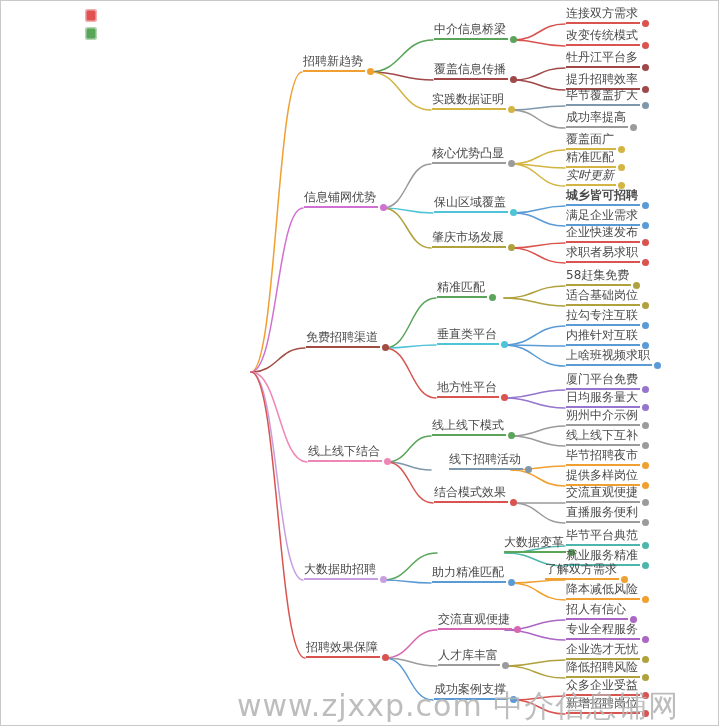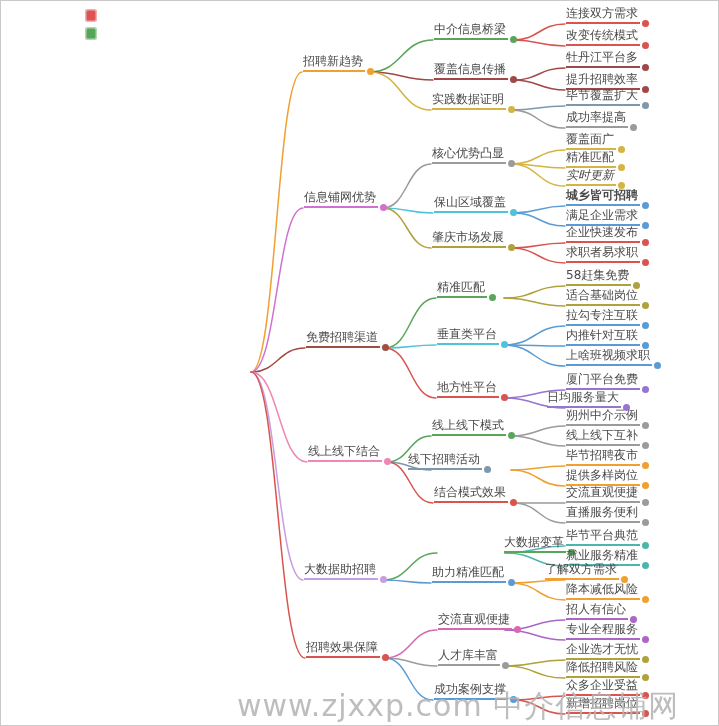--- a/index.html
+++ b/index.html
@@ -120,26 +120,26 @@
       <div class="mm-node" style="left: 305px; top: 329px; border-bottom-color: rgb(161, 77, 66);"><span>免费招聘渠道</span><span class="mm-dot" style="background: rgb(161, 77, 66);"></span></div>
       <div class="mm-node" style="left: 436px; top: 279px; border-bottom-color: rgb(90, 165, 90);"><span>精准匹配</span><span class="mm-dot" style="background: rgb(90, 165, 90);"></span></div>
       <div class="mm-node" style="left: 565px; top: 267px; border-bottom-color: rgb(176, 161, 60);"><span>58赶集免费</span><span class="mm-dot" style="background: rgb(176, 161, 60);"></span></div>
       <div class="mm-node" style="left: 565px; top: 287px; border-bottom-color: rgb(176, 161, 60);"><span>适合基础岗位</span><span class="mm-dot" style="background: rgb(176, 161, 60);"></span></div>
       <div class="mm-node" style="left: 436px; top: 326px; border-bottom-color: rgb(79, 195, 215);"><span>垂直类平台</span><span class="mm-dot" style="background: rgb(79, 195, 215);"></span></div>
       <div class="mm-node" style="left: 565px; top: 307px; border-bottom-color: rgb(91, 155, 213);"><span>拉勾专注互联</span><span class="mm-dot" style="background: rgb(91, 155, 213);"></span></div>
       <div class="mm-node" style="left: 565px; top: 327px; border-bottom-color: rgb(91, 155, 213);"><span>内推针对互联</span><span class="mm-dot" style="background: rgb(91, 155, 213);"></span></div>
       <div class="mm-node" style="left: 565px; top: 347px; border-bottom-color: rgb(91, 155, 213);"><span>上啥班视频求职</span><span class="mm-dot" style="background: rgb(91, 155, 213);"></span></div>
       <div class="mm-node" style="left: 436px; top: 379px; border-bottom-color: rgb(217, 83, 79);"><span>地方性平台</span><span class="mm-dot" style="background: rgb(217, 83, 79);"></span></div>
       <div class="mm-node" style="left: 565px; top: 371px; border-bottom-color: rgb(149, 117, 205);"><span>厦门平台免费</span><span class="mm-dot" style="background: rgb(149, 117, 205);"></span></div>
-      <div class="mm-node" style="left: 546px; top: 389px; border-bottom-color: rgb(149, 117, 205);"><span>日均服务量大</span><span class="mm-dot" style="background: rgb(149, 117, 205);"></span></div>
+      <div class="mm-node" style="left: 565px; top: 389px; border-bottom-color: rgb(149, 117, 205);"><span>日均服务量大</span><span class="mm-dot" style="background: rgb(149, 117, 205);"></span></div>
       <div class="mm-node" style="left: 307px; top: 443px; border-bottom-color: rgb(239, 135, 181);"><span>线上线下结合</span><span class="mm-dot" style="background: rgb(239, 135, 181);"></span></div>
       <div class="mm-node" style="left: 431px; top: 417px; border-bottom-color: rgb(90, 165, 90);"><span>线上线下模式</span><span class="mm-dot" style="background: rgb(90, 165, 90);"></span></div>
       <div class="mm-node" style="left: 565px; top: 407px; border-bottom-color: rgb(155, 155, 155);"><span>朔州中介示例</span><span class="mm-dot" style="background: rgb(155, 155, 155);"></span></div>
       <div class="mm-node" style="left: 565px; top: 427px; border-bottom-color: rgb(155, 155, 155);"><span>线上线下互补</span><span class="mm-dot" style="background: rgb(155, 155, 155);"></span></div>
-      <div class="mm-node" style="left: 407px; top: 451px; border-bottom-color: rgb(126, 151, 171);"><span>线下招聘活动</span><span class="mm-dot" style="background: rgb(126, 151, 171);"></span></div>
+      <div class="mm-node" style="left: 448px; top: 451px; border-bottom-color: rgb(126, 151, 171);"><span>线下招聘活动</span><span class="mm-dot" style="background: rgb(126, 151, 171);"></span></div>
       <div class="mm-node" style="left: 565px; top: 447px; border-bottom-color: rgb(240, 160, 48);"><span>毕节招聘夜市</span><span class="mm-dot" style="background: rgb(240, 160, 48);"></span></div>
       <div class="mm-node" style="left: 565px; top: 467px; border-bottom-color: rgb(240, 160, 48);"><span>提供多样岗位</span><span class="mm-dot" style="background: rgb(240, 160, 48);"></span></div>
       <div class="mm-node" style="left: 433px; top: 484px; border-bottom-color: rgb(217, 83, 79);"><span>结合模式效果</span><span class="mm-dot" style="background: rgb(217, 83, 79);"></span></div>
       <div class="mm-node" style="left: 565px; top: 484px; border-bottom-color: rgb(155, 155, 155);"><span>交流直观便捷</span><span class="mm-dot" style="background: rgb(155, 155, 155);"></span></div>
       <div class="mm-node" style="left: 565px; top: 504px; border-bottom-color: rgb(155, 155, 155);"><span>直播服务便利</span><span class="mm-dot" style="background: rgb(155, 155, 155);"></span></div>
       <div class="mm-node" style="left: 303px; top: 561px; border-bottom-color: rgb(199, 159, 224);"><span>大数据助招聘</span><span class="mm-dot" style="background: rgb(199, 159, 224);"></span></div>
       <div class="mm-node" style="left: 459px; top: 534px; border-bottom-color: rgb(90, 165, 90); margin-left: 44px;"><span>大数据变革</span><span class="mm-dot" style="background: rgb(90, 165, 90);"></span></div>
       <div class="mm-node" style="left: 565px; top: 527px; border-bottom-color: rgb(77, 182, 172);"><span>毕节平台典范</span><span class="mm-dot" style="background: rgb(77, 182, 172);"></span></div>
       <div class="mm-node" style="left: 565px; top: 547px; border-bottom-color: rgb(77, 182, 172);"><span>就业服务精准</span><span class="mm-dot" style="background: rgb(77, 182, 172);"></span></div>
       <div class="mm-node" style="left: 431px; top: 564px; border-bottom-color: rgb(91, 155, 213);"><span>助力精准匹配</span><span class="mm-dot" style="background: rgb(91, 155, 213);"></span></div>

